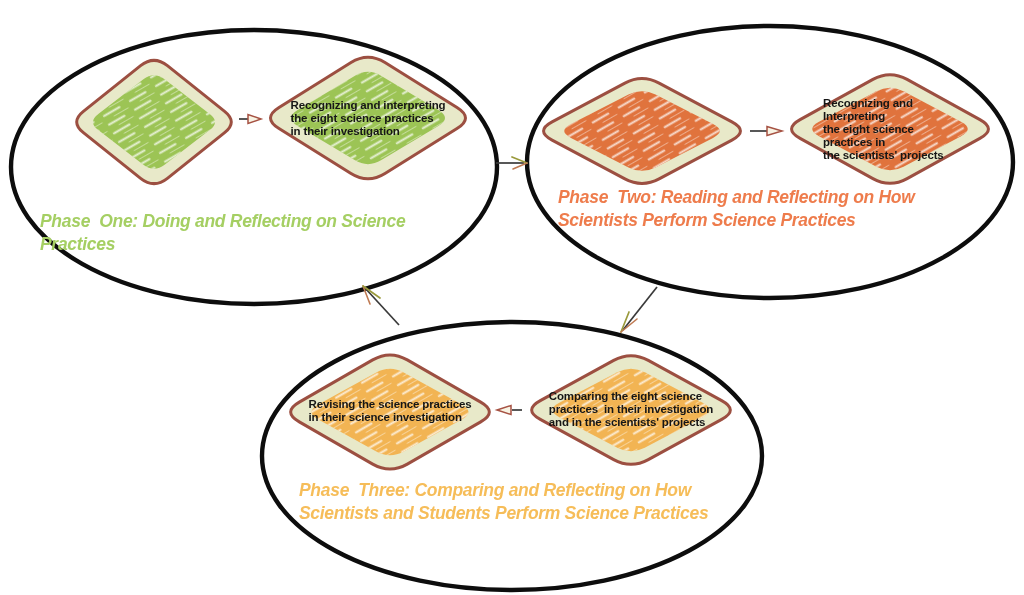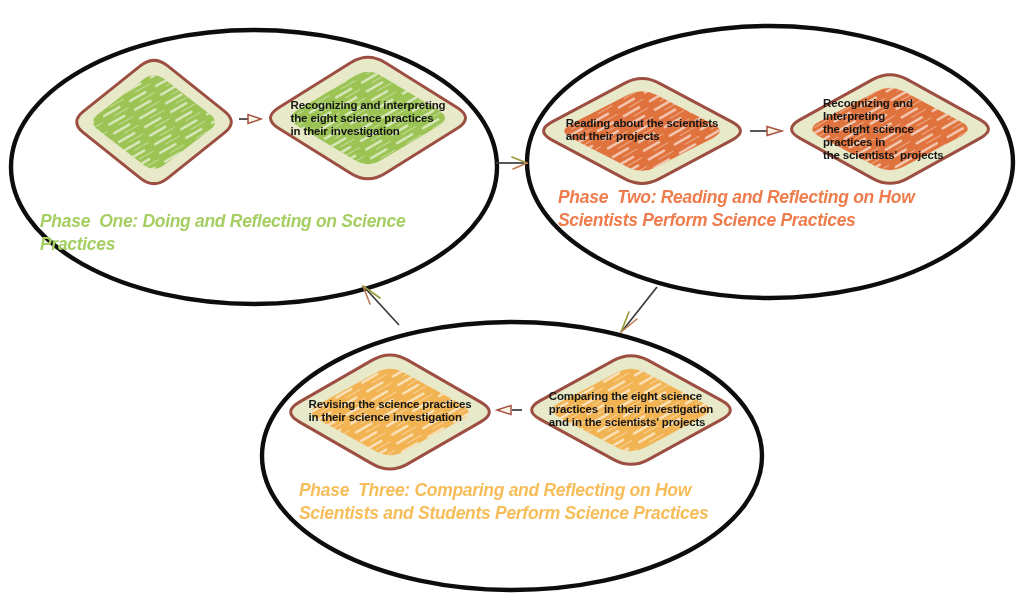--- a/index.html
+++ b/index.html
@@ -114,22 +114,20 @@
     </g>
     <g>
       <path d="M522 410 L512 410" stroke-width="1.7" fill="none" stroke="#3a3a3a"></path>
       <path d="M497 410 L511 405.5 L511 414.5 Z" stroke-width="1.5" fill="#f8f3e3" stroke="#a65243"></path>
     </g>
   </svg>
 
   <div class="node-text" style="left:368px; top:118px;">Recognizing and interpreting
 the eight science practices
 in their investigation</div>
-  <div class="node-text" style="left:642px; top:130px;">Reading about the scientists
-and their projects</div>
   <div class="node-text" style="left:890px; top:129px;">Recognizing and Interpreting
 the eight science practices in
 the scientists' projects</div>
   <div class="node-text" style="left:631px; top:409px;">Comparing the eight science
 practices  in their investigation
 and in the scientists' projects</div>
   <div class="node-text" style="left:390px; top:411px;">Revising the science practices
 in their science investigation</div>
 
   <div class="phase-label phase-one-label" style="left:40px; top:210px;">Phase  One: Doing and Reflecting on Science

